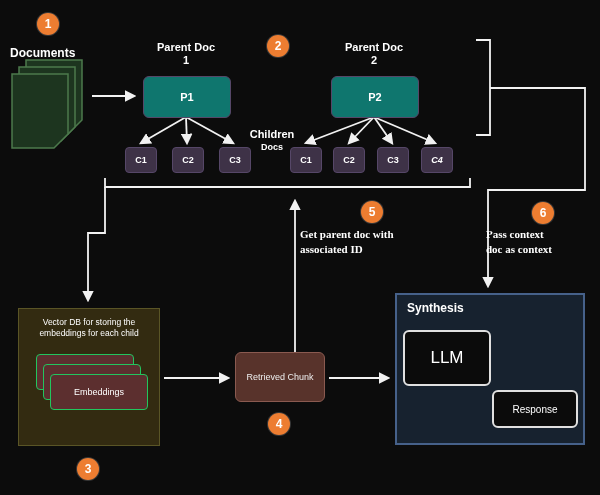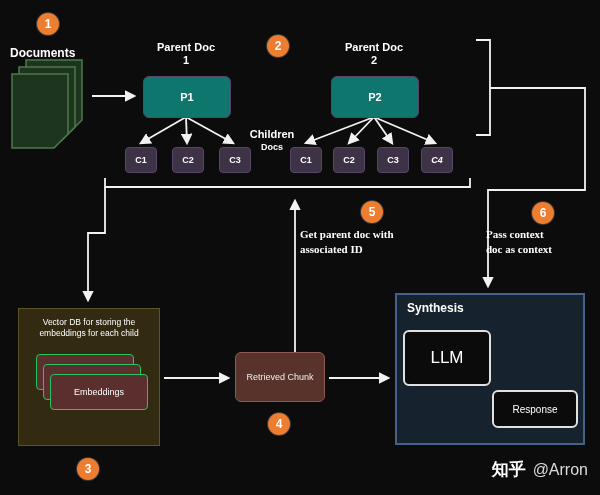--- a/index.html
+++ b/index.html
@@ -196,18 +196,14 @@
   <div class="ecard" id="ecard-front">Embeddings</div>
 
   <div id="retrieved-chunk">Retrieved Chunk</div>
 
   <div id="synthesis">
     <div class="title">Synthesis</div>
   </div>
   <div class="nnode" id="llm">LLM</div>
   <div class="nnode" id="response">Response</div>
 
-  <div id="watermark">
-    <span class="brand">知乎</span>
-    <span class="author">@Arron</span>
-  </div>
 
 </div>
 
 </body></html>

